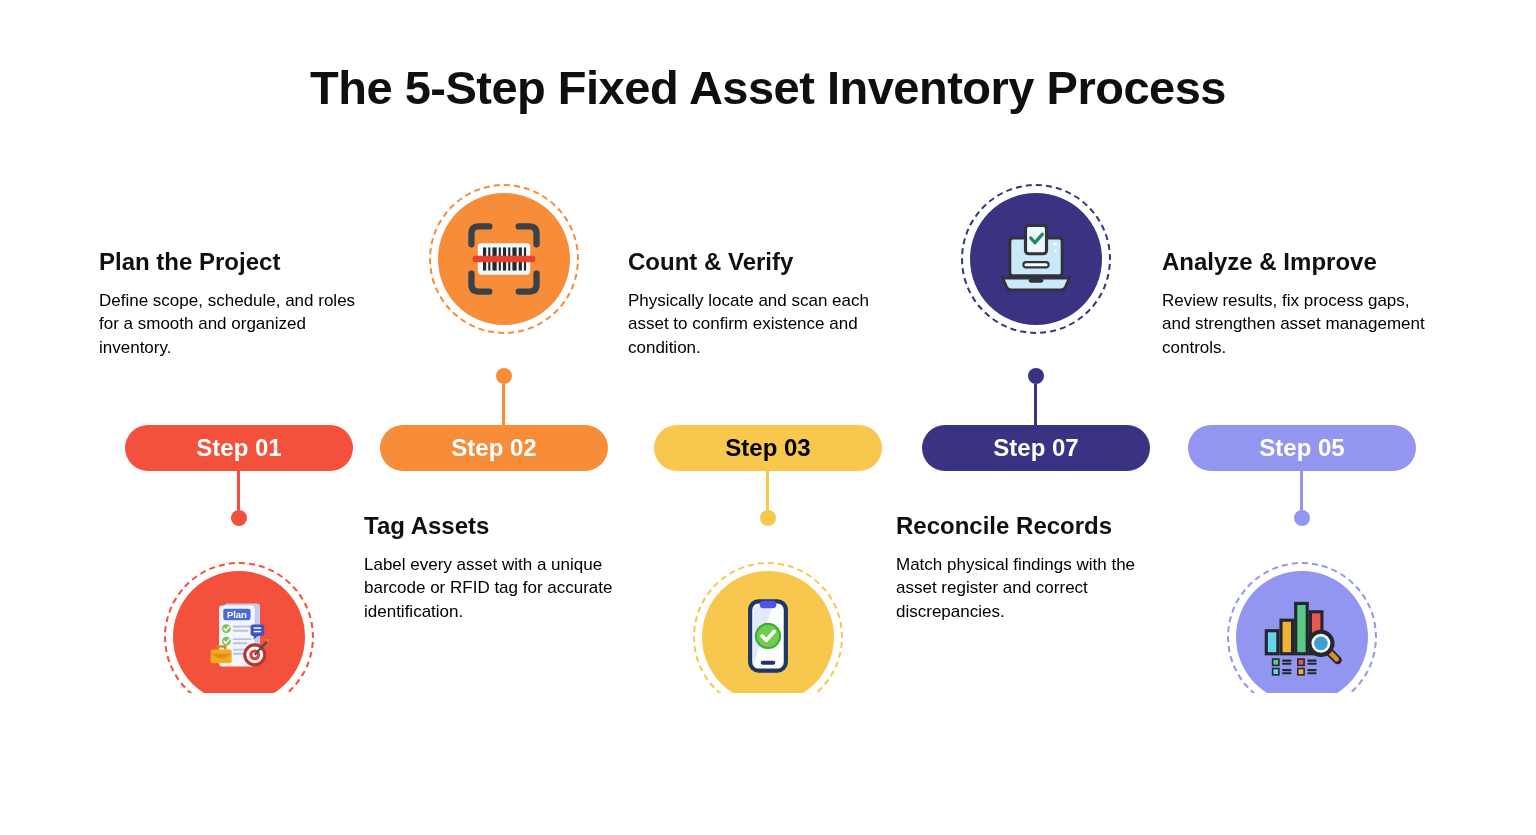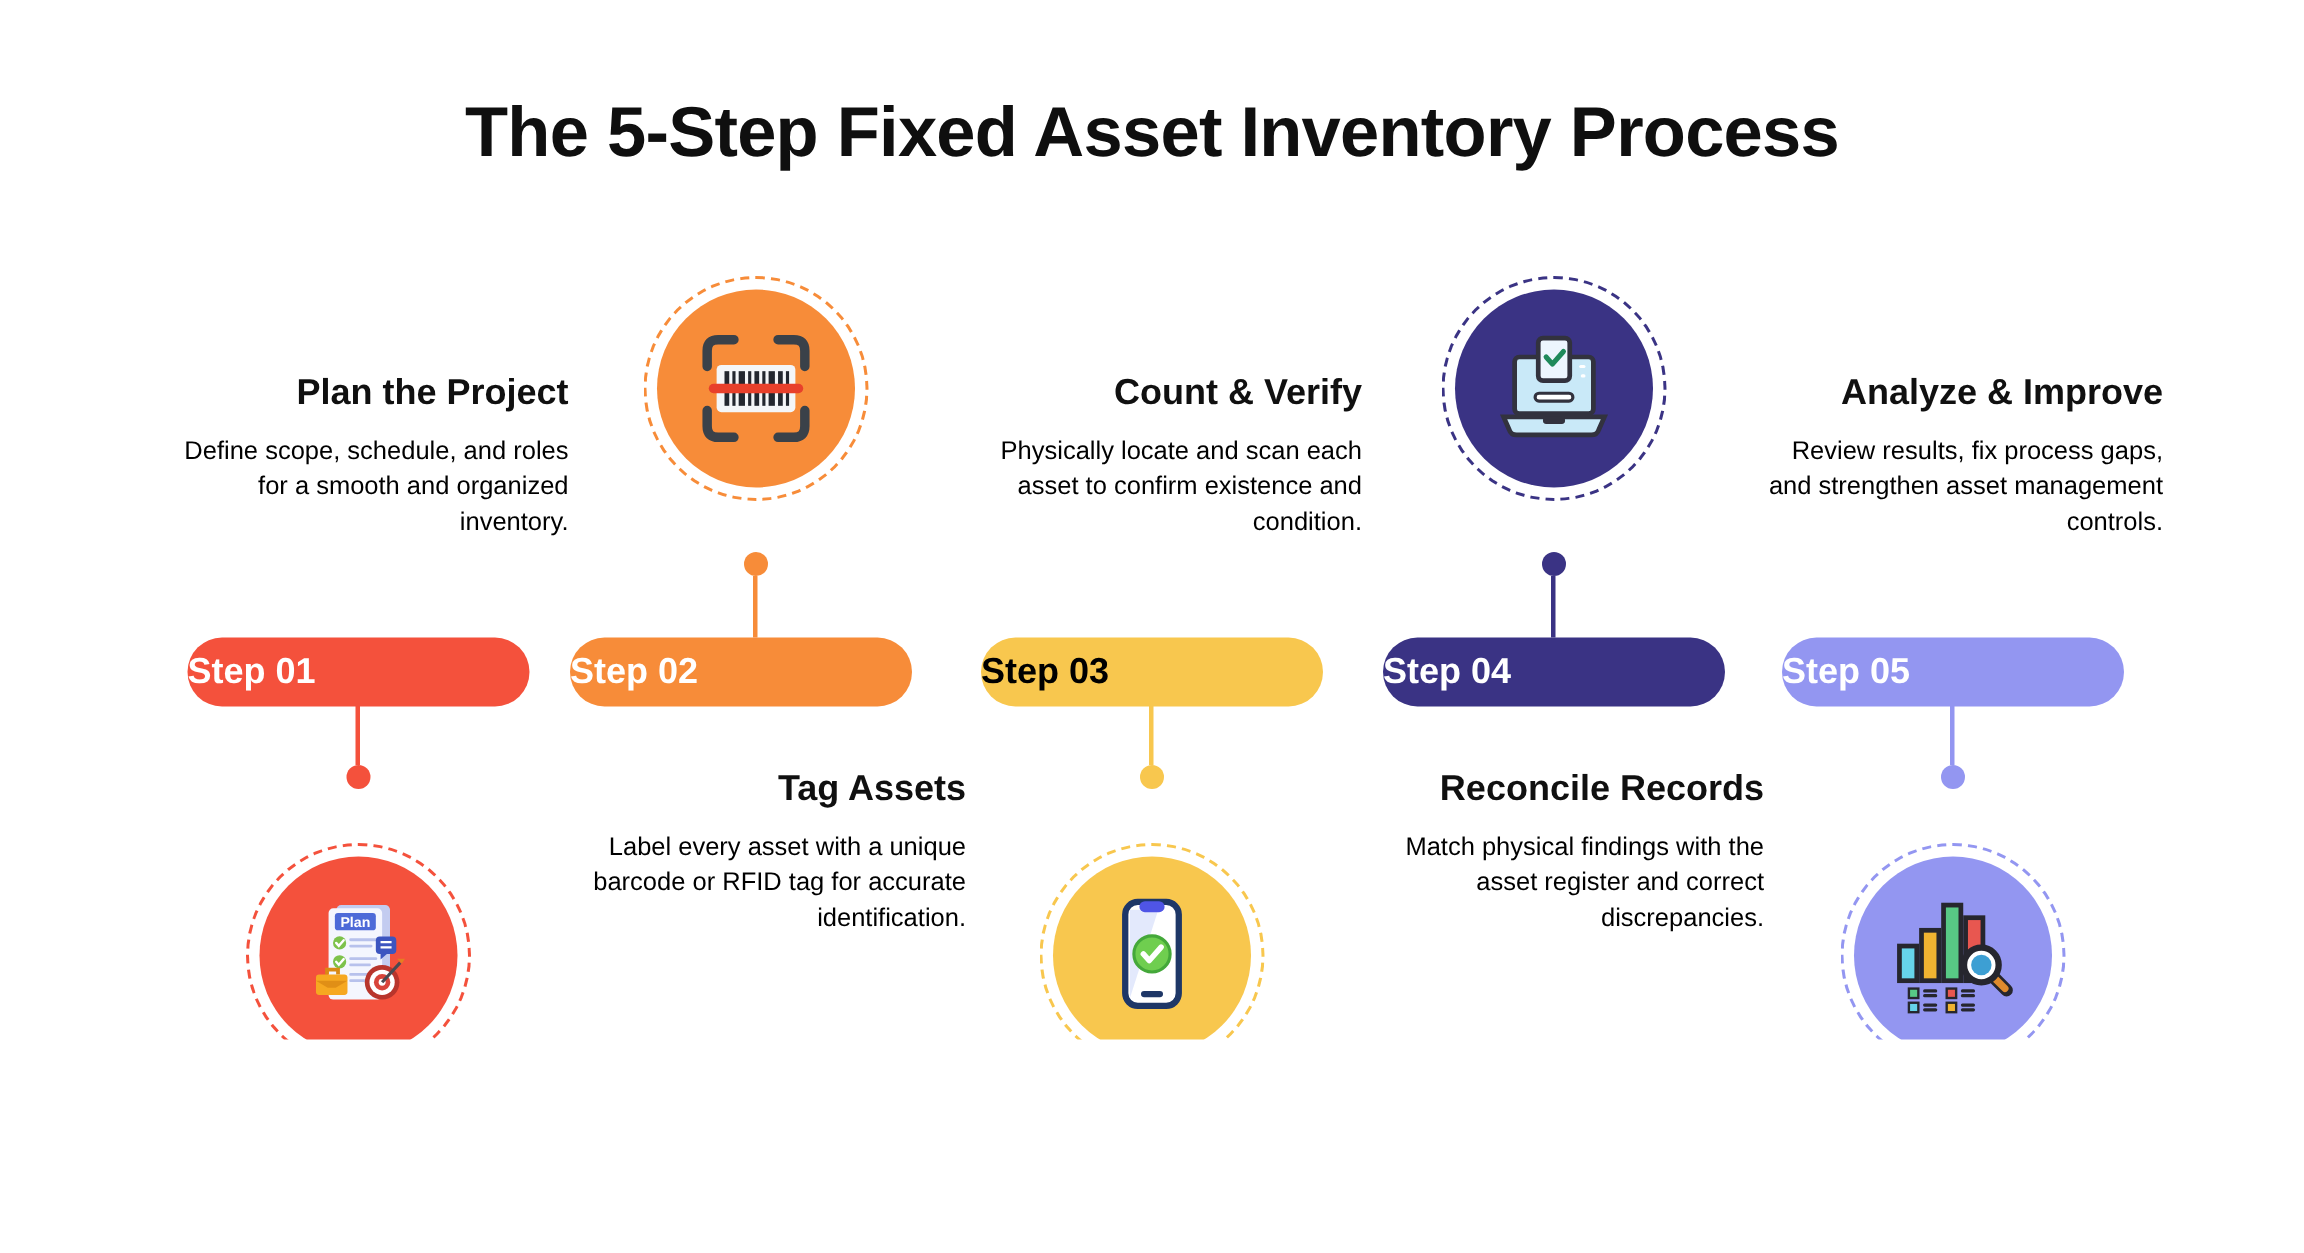--- a/index.html
+++ b/index.html
@@ -7,26 +7,26 @@
     width:1536px;height:835px;background:#ffffff;
     font-family:"Liberation Sans","DejaVu Sans",sans-serif;
     -webkit-font-smoothing:antialiased;
   }
   .canvas{position:relative;width:1536px;height:693px;background:#ffffff;overflow:hidden;}
   .main-title{
     position:absolute;top:60px;left:0;width:100%;
     text-align:center;font-size:47px;font-weight:bold;color:#0f0f0f;
     letter-spacing:-0.5px;margin:0;
   }
-  .tblock{position:absolute;width:280px;text-align:right;}
+  .tblock{position:absolute;width:280px;text-align:left;}
   .tblock h2{font-size:24px;font-weight:bold;color:#101010;margin:0 0 13px;}
   .tblock p{font-size:17px;line-height:1.38;color:#000000;margin:0;}
   .pill{
     position:absolute;width:228px;height:46px;border-radius:24px;
-    display:flex;align-items:center;
+    display:flex;align-items:center;justify-content:center;
     font-size:24px;font-weight:bold;color:#ffffff;
   }
   .vline{position:absolute;width:3px;}
   .cdot{position:absolute;width:16px;height:16px;border-radius:50%;}
   .ring{
     position:absolute;width:150px;height:150px;box-sizing:border-box;
     border:2px dashed #ccc;border-radius:50%;
     display:flex;align-items:center;justify-content:center;
   }
   .circle{
@@ -160,21 +160,21 @@
             <rect x="57" y="31" width="3" height="2" rx="1"></rect>
           </g>
         <path d="M8 58 H72 l-3.5 8 a5 5 0 0 1 -4.8 3.5 H16.3 a5 5 0 0 1 -4.8 -3.5 Z" fill="#C9E9F8" stroke="#32323E" stroke-width="3"></path>
         <rect x="33" y="58" width="14" height="4.5" rx="2" fill="#32323E"></rect>
       </svg>
     </div>
   </div>
   <div class="cdot" style="left: 1028px; top: 368px; background-color: rgb(58, 51, 132);"></div>
   <div class="vline" style="left: 1034px; top: 384px; height: 41px; background-color: rgb(58, 51, 132);"></div>
   <div class="pill" style="left: 922px; top: 425px; background-color: rgb(58, 51, 132);">
-    <span style="color: rgb(255, 255, 255);">Step 04</span>
+    <span style="color: rgb(255, 255, 255);">Step 07</span>
   </div>
   <div class="tblock" style="left:896px;top:512px;">
     <h2>Reconcile Records</h2>
     <p>Match physical findings with the asset register and correct discrepancies.</p>
   </div>
 
   <div class="tblock" style="left:1162px;top:248px;">
     <h2>Analyze &amp; Improve</h2>
     <p>Review results, fix process gaps, and strengthen asset management controls.</p>
   </div>

